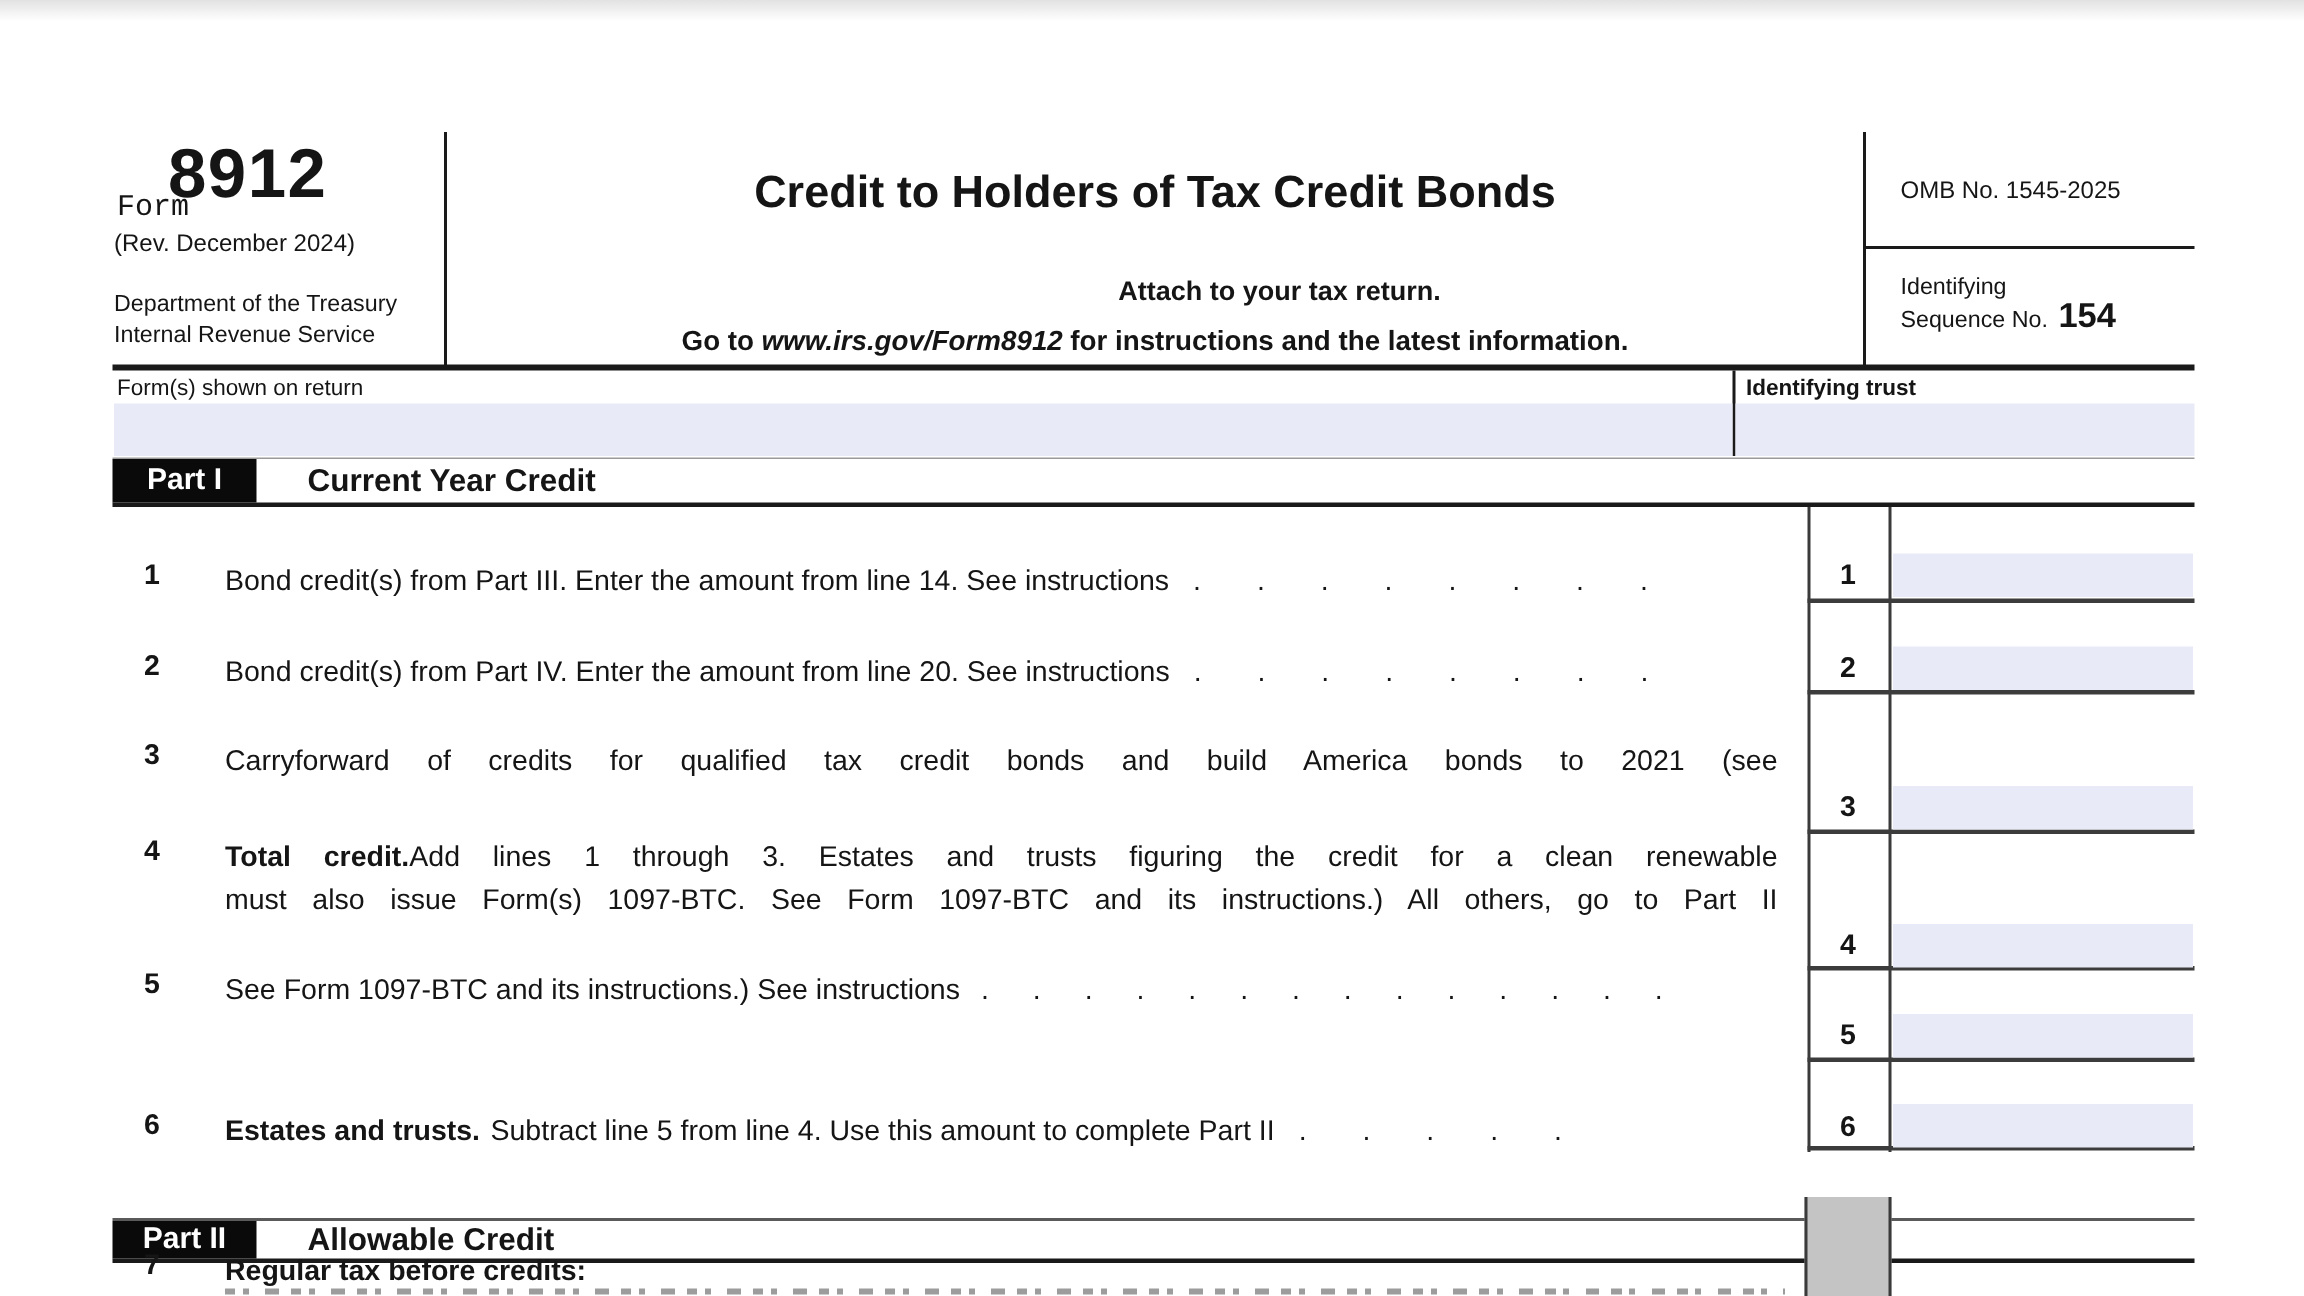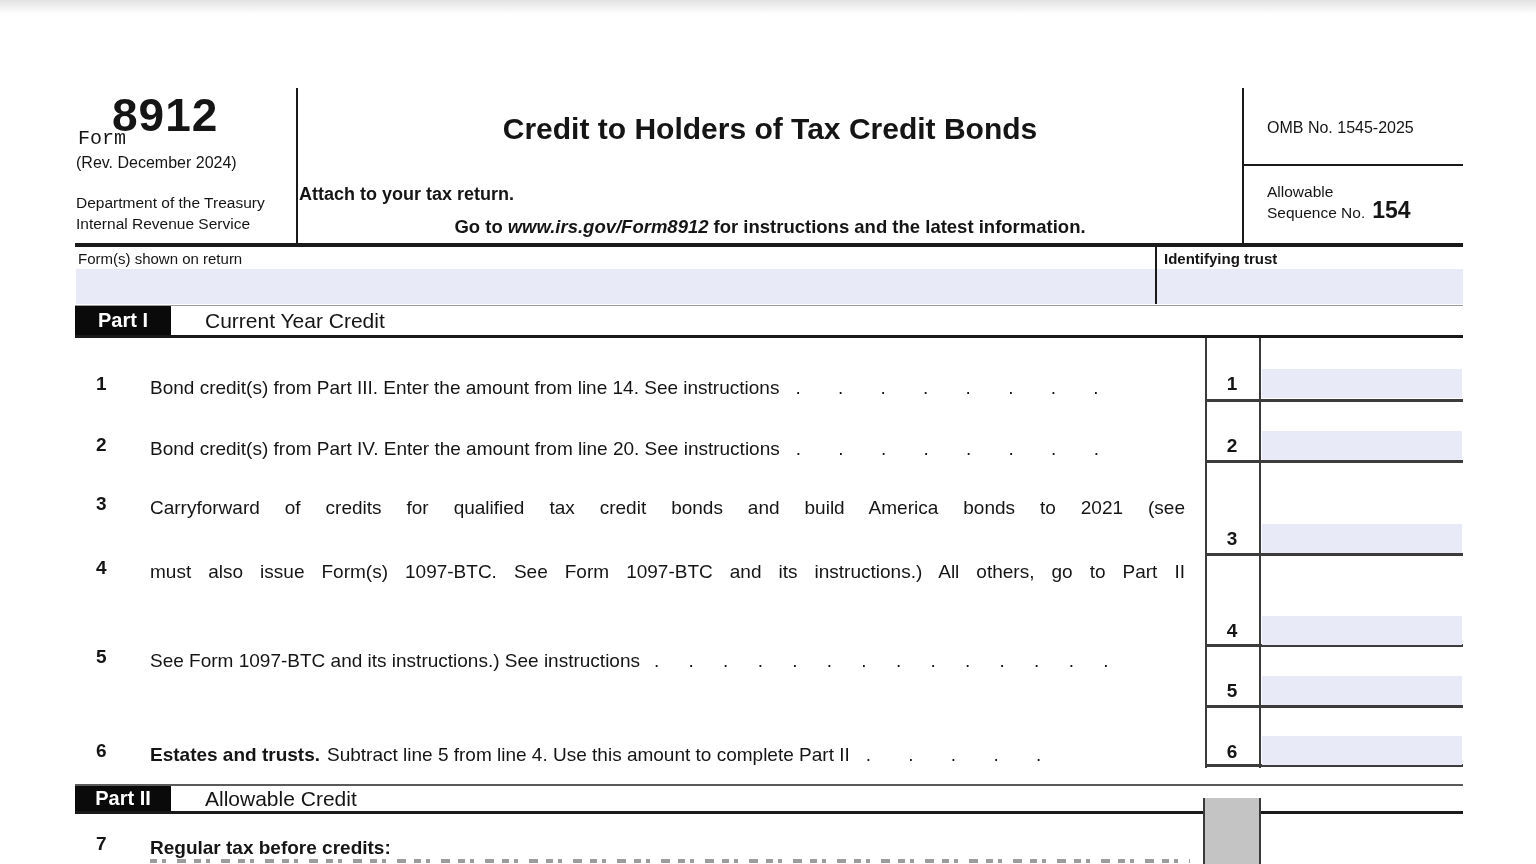--- a/index.html
+++ b/index.html
@@ -18,21 +18,21 @@
   .hdr-right-divider{left:1242px;top:88px;width:2px;height:156px;background:#1a1a1a;}
   .hdr-bottom{left:75px;top:243px;width:1388px;height:4px;background:#1a1a1a;}
 
   .form-word{left:78px;top:127px;font-size:20px;font-family:Liberation Mono, monospace;}
   .form-number{left:112px;top:88px;font-size:46px;font-weight:bold;letter-spacing:1px;}
   .revision{left:76px;top:154px;font-size:16px;}
   .agency{left:76px;top:192px;font-size:15.5px;line-height:21px;}
 
   .main-title{left:299px;top:112px;width:942px;text-align:center;
     font-size:30px;font-weight:bold;}
-  .attach-note{left:299px;top:184px;width:1108px;
+  .attach-note{left:299px;top:184px;width:1108px;text-align:center;
     font-size:18px;font-weight:bold;}
   .goto-line{left:299px;top:216px;width:942px;text-align:center;
     font-size:18.5px;font-weight:bold;}
   .goto-line i{margin:0 5px;font-style:italic;}
 
   .omb{left:1267px;top:119px;font-size:16px;}
   .omb-divider{left:1243px;top:164px;width:220px;height:2px;background:#1a1a1a;}
   .attachment{left:1267px;top:182px;font-size:15.5px;line-height:19px;}
   .attachment .seq-row{display:flex;align-items:baseline;gap:7px;}
   .attachment .seq-num{font-size:23px;font-weight:bold;}
@@ -43,25 +43,25 @@
   .id-label{left:1164px;top:250px;font-size:15px;font-weight:bold;}
   .name-input{left:76px;top:269px;width:1079px;height:35px;background:#e8ebf7;
     font-size:17px;line-height:35px;padding:0 8px;box-sizing:border-box;}
   .id-input{left:1157px;top:269px;width:306px;height:35px;background:#e8ebf7;
     font-size:17px;line-height:35px;padding:0 8px;box-sizing:border-box;}
 
   
   .part-bar{left:75px;width:1388px;display:flex;align-items:stretch;
     box-sizing:border-box;background:#fff;}
   .part1-bar{top:305px;height:33px;border-top:1px solid #9a9a9a;border-bottom:3px solid #1a1a1a;}
-  .part2-bar{top:784px;height:30px;border-top:2px solid #5a5a5a;border-bottom:3px solid #1a1a1a;}
+  .part2-bar{top:812px;height:30px;border-top:2px solid #5a5a5a;border-bottom:3px solid #1a1a1a;}
   .part-box{background:#0a0a0a;color:#fff;font-weight:bold;font-size:20px;
     display:flex;align-items:center;justify-content:center;padding:0 14px;min-width:68px;}
   .part-title{display:flex;align-items:center;margin-left:34px;
-    font-size:21px;font-weight:normal;}
+    font-size:21px;font-weight:bold;}
 
   
   .vline{width:2px;background:#3a3a3a;top:338px;height:430px;}
   .vline-a{left:1205px;}
   .vline-b{left:1259px;}
   .hsep{left:1205px;width:258px;height:3px;background:#3c3c3c;}
   .field{left:1262px;width:200px;height:29px;background:#e8ebf7;
     font-size:17px;line-height:29px;padding:0 6px;box-sizing:border-box;text-align:right;}
   .boxnum{left:1206px;width:52px;text-align:center;font-weight:bold;font-size:19px;}
 
@@ -99,21 +99,21 @@
   <div>Internal Revenue Service</div>
 </div>
 
 <div class="abs main-title">Credit to Holders of Tax Credit Bonds</div>
 <div class="abs attach-note">Attach to your tax return.</div>
 <div class="abs goto-line"><span>Go to</span><i>www.irs.gov/Form8912</i><span>for instructions and the latest information.</span></div>
 
 <div class="abs omb">OMB No. 1545-2025</div>
 <div class="abs omb-divider"></div>
 <div class="abs attachment">
-  <div>Allowable</div>
+  <div>Identifying</div>
   <div class="seq-row">
     <span>Sequence No.</span>
     <span class="seq-num">154</span>
   </div>
 </div>
 
 <div class="abs name-divider"></div>
 <div class="abs name-label">Form(s) shown on return</div>
 <div class="abs id-label">Identifying trust</div>
 <div class="abs name-input"></div>
@@ -157,20 +157,21 @@
   <div class="row"><span>Bond credit(s) from Part IV. Enter the amount from line 20. See instructions</span><span class="leader">. . . . . . . .</span></div>
 </div>
 
 <div class="abs item-num" style="top:493px">3</div>
 <div class="abs item-text" style="top:493px">
   <div class="just">Carryforward of credits for qualified tax credit bonds and build America bonds to 2021 (see</div>
 </div>
 
 <div class="abs item-num" style="top:557px">4</div>
 <div class="abs item-text" style="top:557px">
+  <div class="just"><b class="bold-lead">Total credit.</b><span>Add lines 1 through 3. Estates and trusts figuring the credit for a clean renewable</span></div>
   <div class="just">must also issue Form(s) 1097-BTC. See Form 1097-BTC and its instructions.) All others, go to Part II</div>
 </div>
 
 <div class="abs item-num" style="top:646px">5</div>
 <div class="abs item-text" style="top:646px">
   <div class="row"><span>See Form 1097-BTC and its instructions.) See instructions</span><span class="leader-tight">. . . . . . . . . . . . . .</span></div>
 </div>
 
 <div class="abs item-num" style="top:740px">6</div>
 <div class="abs item-text" style="top:740px">

